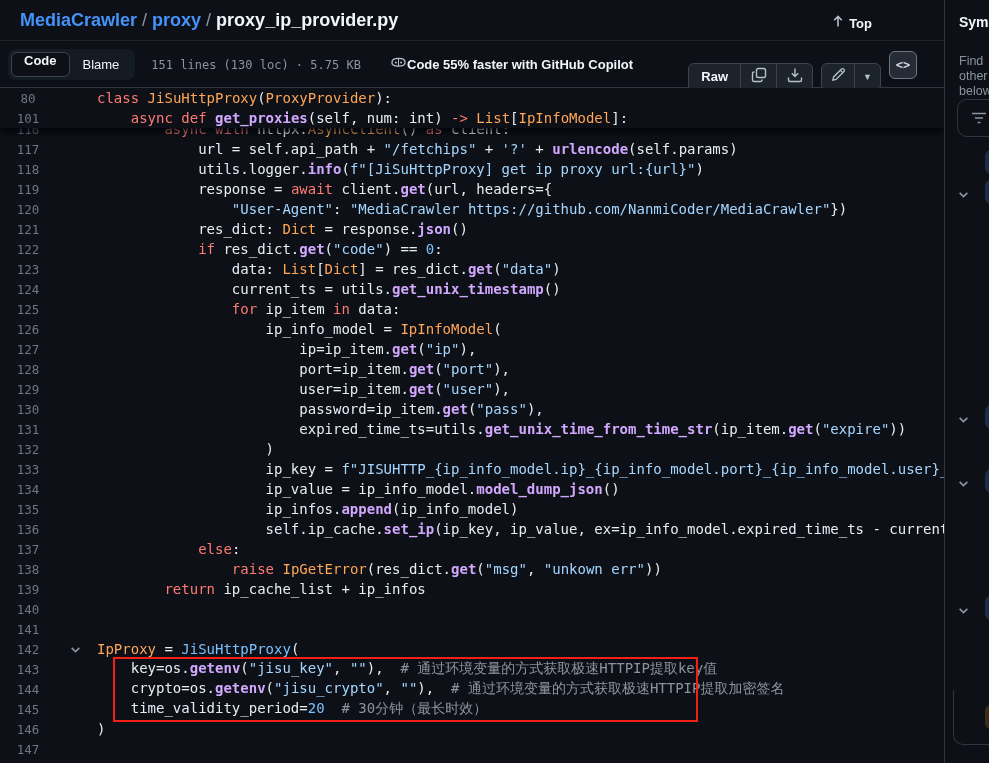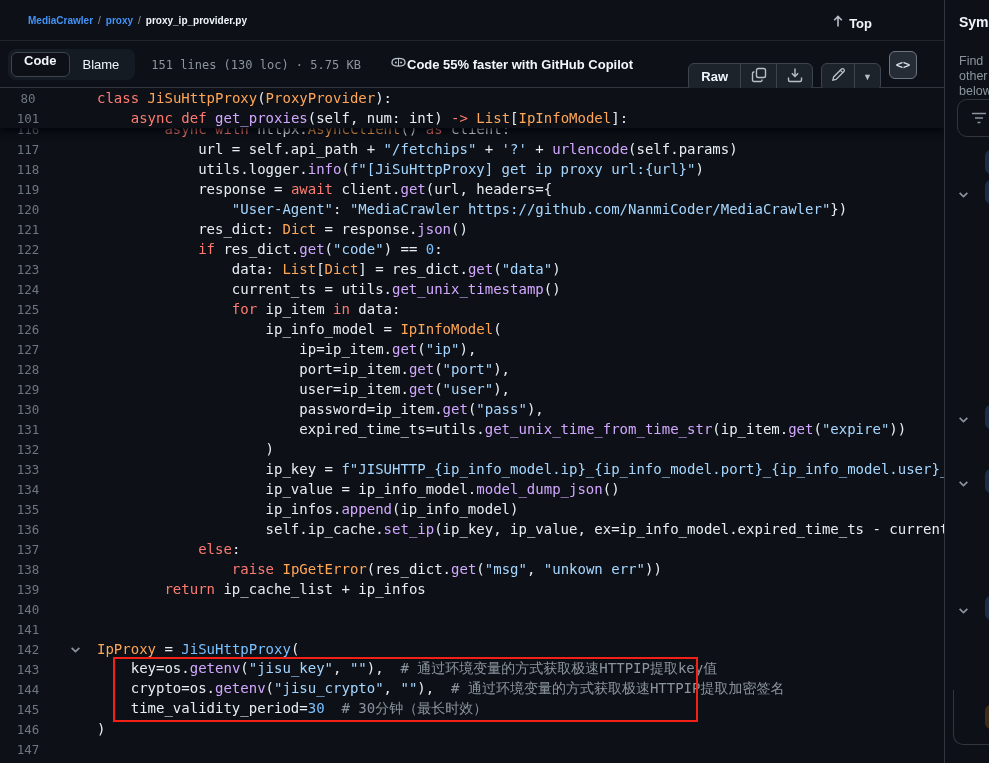--- a/index.html
+++ b/index.html
@@ -7,21 +7,21 @@
   #screen {
     position:relative; width:989px; height:763px;
     background:#0d1117; overflow:hidden;
     font-family:"Liberation Sans", sans-serif;
     color:#e6edf3;
   }
   
   #main { position:absolute; left:0; top:0; width:944px; height:763px; }
   .header-bar { position:absolute; left:0; top:0; width:944px; height:41px;
     border-bottom:1px solid #21262d; display:flex; align-items:center; }
-  .breadcrumb { margin-left:28px; font-size:10px; font-weight:600; white-space:nowrap; }
+  .breadcrumb { margin-left:20px; font-size:18px; font-weight:600; white-space:nowrap; }
   .breadcrumb a { color:var(--link); text-decoration:none; cursor:pointer; }
   .crumb-sep { color:#8b949e; font-weight:400; padding:0 5px; }
   .crumb-file { color:#f0f6fc; }
   .top-link { position:absolute; right:66px; top:11px; display:flex; align-items:center;
     gap:5px; font-size:13px; font-weight:600; color:#f0f6fc; cursor:pointer; padding:4px 6px; }
   .top-link svg { stroke:#b7bfc7; }
   
   .toolbar { position:absolute; left:0; top:42px; width:944px; height:46px;
     border-bottom:1px solid #30363d; display:flex; align-items:center; }
   .seg-wrap { margin-left:8px; background:#151b23; border-radius:8px; padding:3px; display:flex; }
@@ -46,21 +46,21 @@
   
   .code-area { position:absolute; left:0; top:88px; width:944px; height:675px; overflow:hidden; }
   .code-lines { position:absolute; left:0; top:31px; width:944px; }
   .row { display:flex; height:20px; align-items:center; white-space:pre; }
   .ln { width:62px; flex:none; text-align:center; padding-right:6px;
     font-family:"DejaVu Sans Mono", monospace; font-size:12.5px; color:#6e7681; cursor:pointer; }
   .gap { width:35px; flex:none; display:flex; align-items:center; padding-left:8px; }
   .gap svg { stroke:#8b949e; cursor:pointer; }
   .src { font-family:"DejaVu Sans Mono", monospace; font-size:14px; white-space:pre; }
   .tk-k { color:var(--k); } .tk-s { color:var(--s); } .tk-n { color:var(--n); }
-  .tk-f { color:var(--f); } .tk-cl { color:var(--cl); } .tk-c { color:var(--c); }
+  .tk-f { color:var(--f);font-weight:bold; } .tk-cl { color:var(--cl); } .tk-c { color:var(--c); }
   .tk-d { color:var(--d); }
   .sticky-block { position:absolute; left:0; top:0; width:944px; height:40px;
     background:#0d1117; box-shadow:0 4px 7px rgba(1,4,9,0.85); }
   .red-box { position:absolute; left:113px; top:569px; width:585px; height:65px;
     border:2px solid var(--red); pointer-events:none; }
   
   #sidebar { position:absolute; left:944px; top:0; width:45px; height:763px;
     border-left:1px solid #30363d; background:#0d1117; overflow:hidden; }
   .sym-title { position:absolute; left:14px; top:14px; font-size:14px; font-weight:700;
     color:#f0f6fc; white-space:nowrap; }
@@ -170,21 +170,21 @@
           <div class="row"><span class="ln">137</span><span class="gap"></span><span class="src">            <span class="tk-k">else</span><span class="tk-d">:</span></span></div>
           <div class="row"><span class="ln">138</span><span class="gap"></span><span class="src">                <span class="tk-k">raise</span><span class="tk-d"> </span><span class="tk-cl">IpGetError</span><span class="tk-d">(res_dict.</span><span class="tk-f">get</span><span class="tk-d">(</span><span class="tk-s">"msg"</span><span class="tk-d">, </span><span class="tk-s">"unkown err"</span><span class="tk-d">))</span></span></div>
           <div class="row"><span class="ln">139</span><span class="gap"></span><span class="src">        <span class="tk-k">return</span><span class="tk-d"> ip_cache_list + ip_infos</span></span></div>
           <div class="row"><span class="ln">140</span><span class="gap"></span><span class="src"></span></div>
           <div class="row"><span class="ln">141</span><span class="gap"></span><span class="src"></span></div>
           <div class="row"><span class="ln">142</span><span class="gap"><svg width="11" height="11" viewBox="0 0 10 10" fill="none" stroke-width="1.5">
                 <path d="M1.5 3.5 L5 7 L8.5 3.5"></path>
               </svg></span><span class="src"><span class="tk-cl">IpProxy</span><span class="tk-d"> = </span><span class="tk-n">JiSuHttpProxy</span><span class="tk-d">(</span></span></div>
           <div class="row"><span class="ln">143</span><span class="gap"></span><span class="src">    <span class="tk-d">key=os.</span><span class="tk-f">getenv</span><span class="tk-d">(</span><span class="tk-s">"jisu_key"</span><span class="tk-d">, </span><span class="tk-s">""</span><span class="tk-d">),  </span><span class="tk-c"># 通过环境变量的方式获取极速HTTPIP提取key值</span></span></div>
           <div class="row"><span class="ln">144</span><span class="gap"></span><span class="src">    <span class="tk-d">crypto=os.</span><span class="tk-f">getenv</span><span class="tk-d">(</span><span class="tk-s">"jisu_crypto"</span><span class="tk-d">, </span><span class="tk-s">""</span><span class="tk-d">),  </span><span class="tk-c"># 通过环境变量的方式获取极速HTTPIP提取加密签名</span></span></div>
-          <div class="row"><span class="ln">145</span><span class="gap"></span><span class="src">    <span class="tk-d">time_validity_period=</span><span class="tk-n">30</span><span class="tk-d">  </span><span class="tk-c"># 30分钟（最长时效）</span></span></div>
+          <div class="row"><span class="ln">145</span><span class="gap"></span><span class="src">    <span class="tk-d">time_validity_period=</span><span class="tk-n">20</span><span class="tk-d">  </span><span class="tk-c"># 30分钟（最长时效）</span></span></div>
           <div class="row"><span class="ln">146</span><span class="gap"></span><span class="src"><span class="tk-d">)</span></span></div>
           <div class="row"><span class="ln">147</span><span class="gap"></span><span class="src"></span></div>
         </div>
       <div class="sticky-block" id="sticky-lines">
           <div class="row"><span class="ln">80</span><span class="gap"></span><span class="src"><span class="tk-k">class</span><span class="tk-d"> </span><span class="tk-cl">JiSuHttpProxy</span><span class="tk-d">(</span><span class="tk-cl">ProxyProvider</span><span class="tk-d">):</span></span></div>
           <div class="row"><span class="ln">101</span><span class="gap"></span><span class="src">    <span class="tk-k">async</span><span class="tk-d"> </span><span class="tk-k">def</span><span class="tk-d"> </span><span class="tk-f">get_proxies</span><span class="tk-d">(self, num: int) </span><span class="tk-k">-&gt;</span><span class="tk-d"> </span><span class="tk-cl">List</span><span class="tk-d">[</span><span class="tk-cl">IpInfoModel</span><span class="tk-d">]:</span></span></div>
         </div>
       <div class="red-box"></div>
     </div>
   </div>

